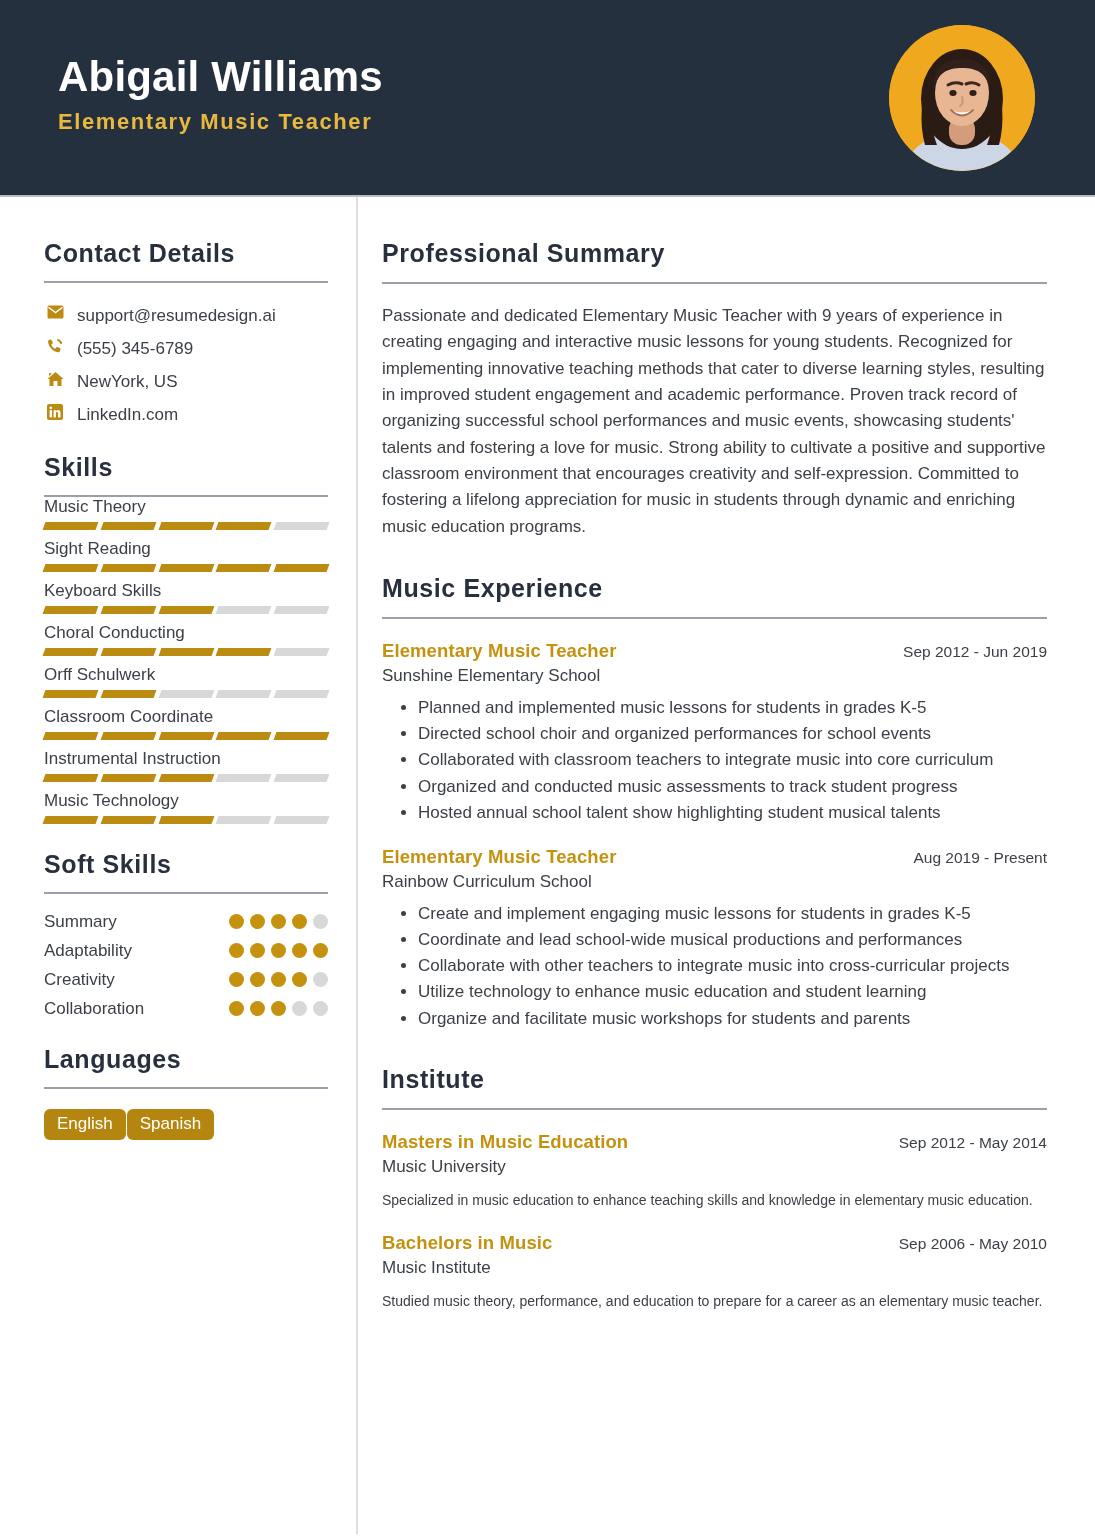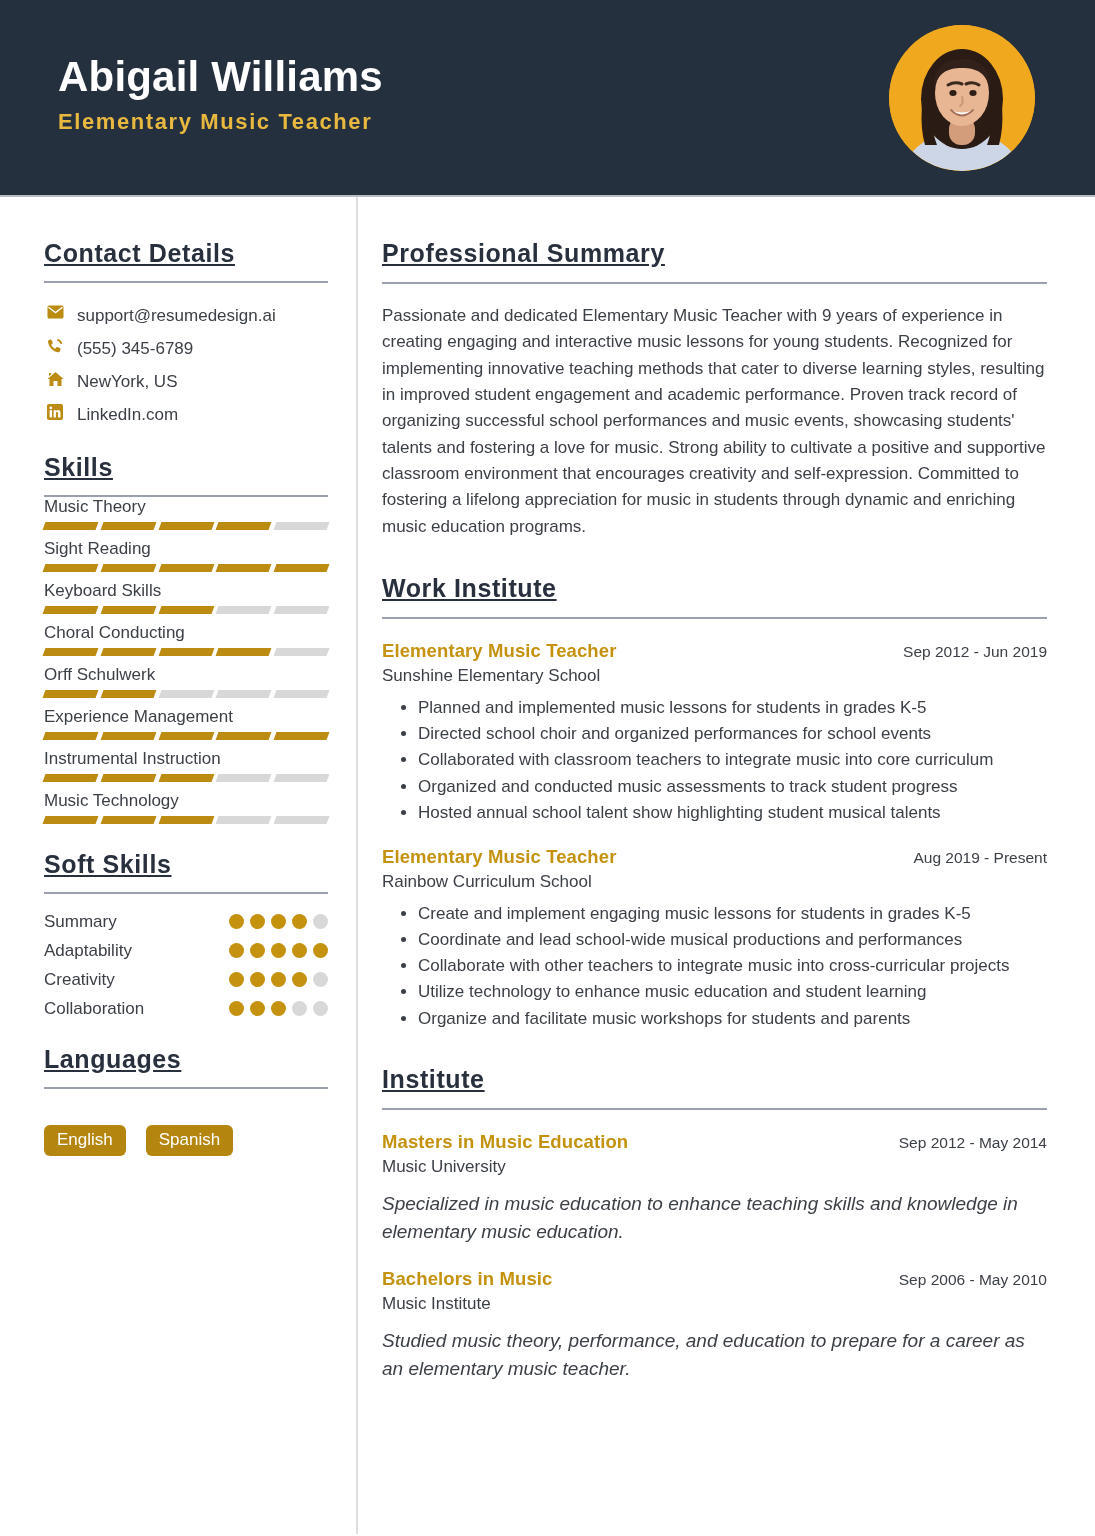--- a/index.html
+++ b/index.html
@@ -67,21 +67,20 @@
   .col-right {
     flex: 1 1 auto;
     padding: 42px 48px 40px 24px;
   }
 
   
   .sec-title {
     color: #28303e;
     font-weight: bold;
     letter-spacing: 0.6px;
-    text-decoration: underline;
   }
   .col-left .sec-title { font-size: 25px; }
   .col-right .sec-title { font-size: 25px; }
   .sec-rule {
     height: 2px;
     background: #9aa0ad;
     margin-top: 14px;
   }
   .col-left .sec-rule { margin-top: 13px; }
 
@@ -146,23 +145,23 @@
   .dot {
     width: 15px;
     height: 15px;
     border-radius: 50%;
     background: #d8d8d8;
   }
   .dot.on { background: #c4920f; }
 
   
   .lang-list {
-    margin-top: 36px;
-    display: flex;
-    gap: 20px;
+    margin-top: 20px;
+    display: flex;
+    gap: 1px;
     flex-wrap: wrap;
   }
   .lang-pill {
     background: #b5860f;
     color: #ffffff;
     font-size: 17px;
     padding: 6px 13px 7px;
     border-radius: 6px;
     line-height: 1.1;
   }
@@ -204,24 +203,23 @@
     padding-left: 36px;
   }
   .bullets li {
     color: #3b3f46;
     font-size: 17px;
     line-height: 1.48;
     margin-bottom: 1px;
   }
   .entry-desc {
     color: #3b3f46;
-    font-size: 19px;
+    font-size: 14px;
     line-height: 1.5;
     margin-top: 13px;
-    font-style: italic;
   }
   .sec-gap-lg { margin-top: 34px; }
 </style>
 </head>
 <body>
 
 <div class="page">
 
   <div class="header">
     <div class="header-text">
@@ -368,21 +366,21 @@
               <div class="skill-name">Orff Schulwerk</div>
               <div class="skill-bar">
                 <span class="seg on"></span>
                 <span class="seg on"></span>
                 <span class="seg"></span>
                 <span class="seg"></span>
                 <span class="seg"></span>
               </div>
             </div>
             <div class="skill-row">
-              <div class="skill-name">Experience Management</div>
+              <div class="skill-name">Classroom Coordinate</div>
               <div class="skill-bar">
                 <span class="seg on"></span>
                 <span class="seg on"></span>
                 <span class="seg on"></span>
                 <span class="seg on"></span>
                 <span class="seg on"></span>
               </div>
             </div>
             <div class="skill-row">
               <div class="skill-name">Instrumental Instruction</div>
@@ -467,21 +465,21 @@
 
     <div class="col-right">
 
       <div class="section">
         <div class="sec-title">Professional Summary</div>
         <div class="sec-rule"></div>
         <p class="summary-text">Passionate and dedicated Elementary Music Teacher with 9 years of experience in creating engaging and interactive music lessons for young students. Recognized for implementing innovative teaching methods that cater to diverse learning styles, resulting in improved student engagement and academic performance. Proven track record of organizing successful school performances and music events, showcasing students' talents and fostering a love for music. Strong ability to cultivate a positive and supportive classroom environment that encourages creativity and self-expression. Committed to fostering a lifelong appreciation for music in students through dynamic and enriching music education programs.</p>
       </div>
 
       <div class="section sec-gap-lg">
-        <div class="sec-title">Work Institute</div>
+        <div class="sec-title">Music Experience</div>
         <div class="sec-rule"></div>
         <div id="work-list">
             <div class="entry">
               <div class="entry-head">
                 <div class="entry-title">Elementary Music Teacher</div>
                 <div class="entry-date">Sep 2012 - Jun 2019</div>
               </div>
               <div class="entry-org">Sunshine Elementary School</div>
               <ul class="bullets">
                 <li>Planned and implemented music lessons for students in grades K-5</li>

